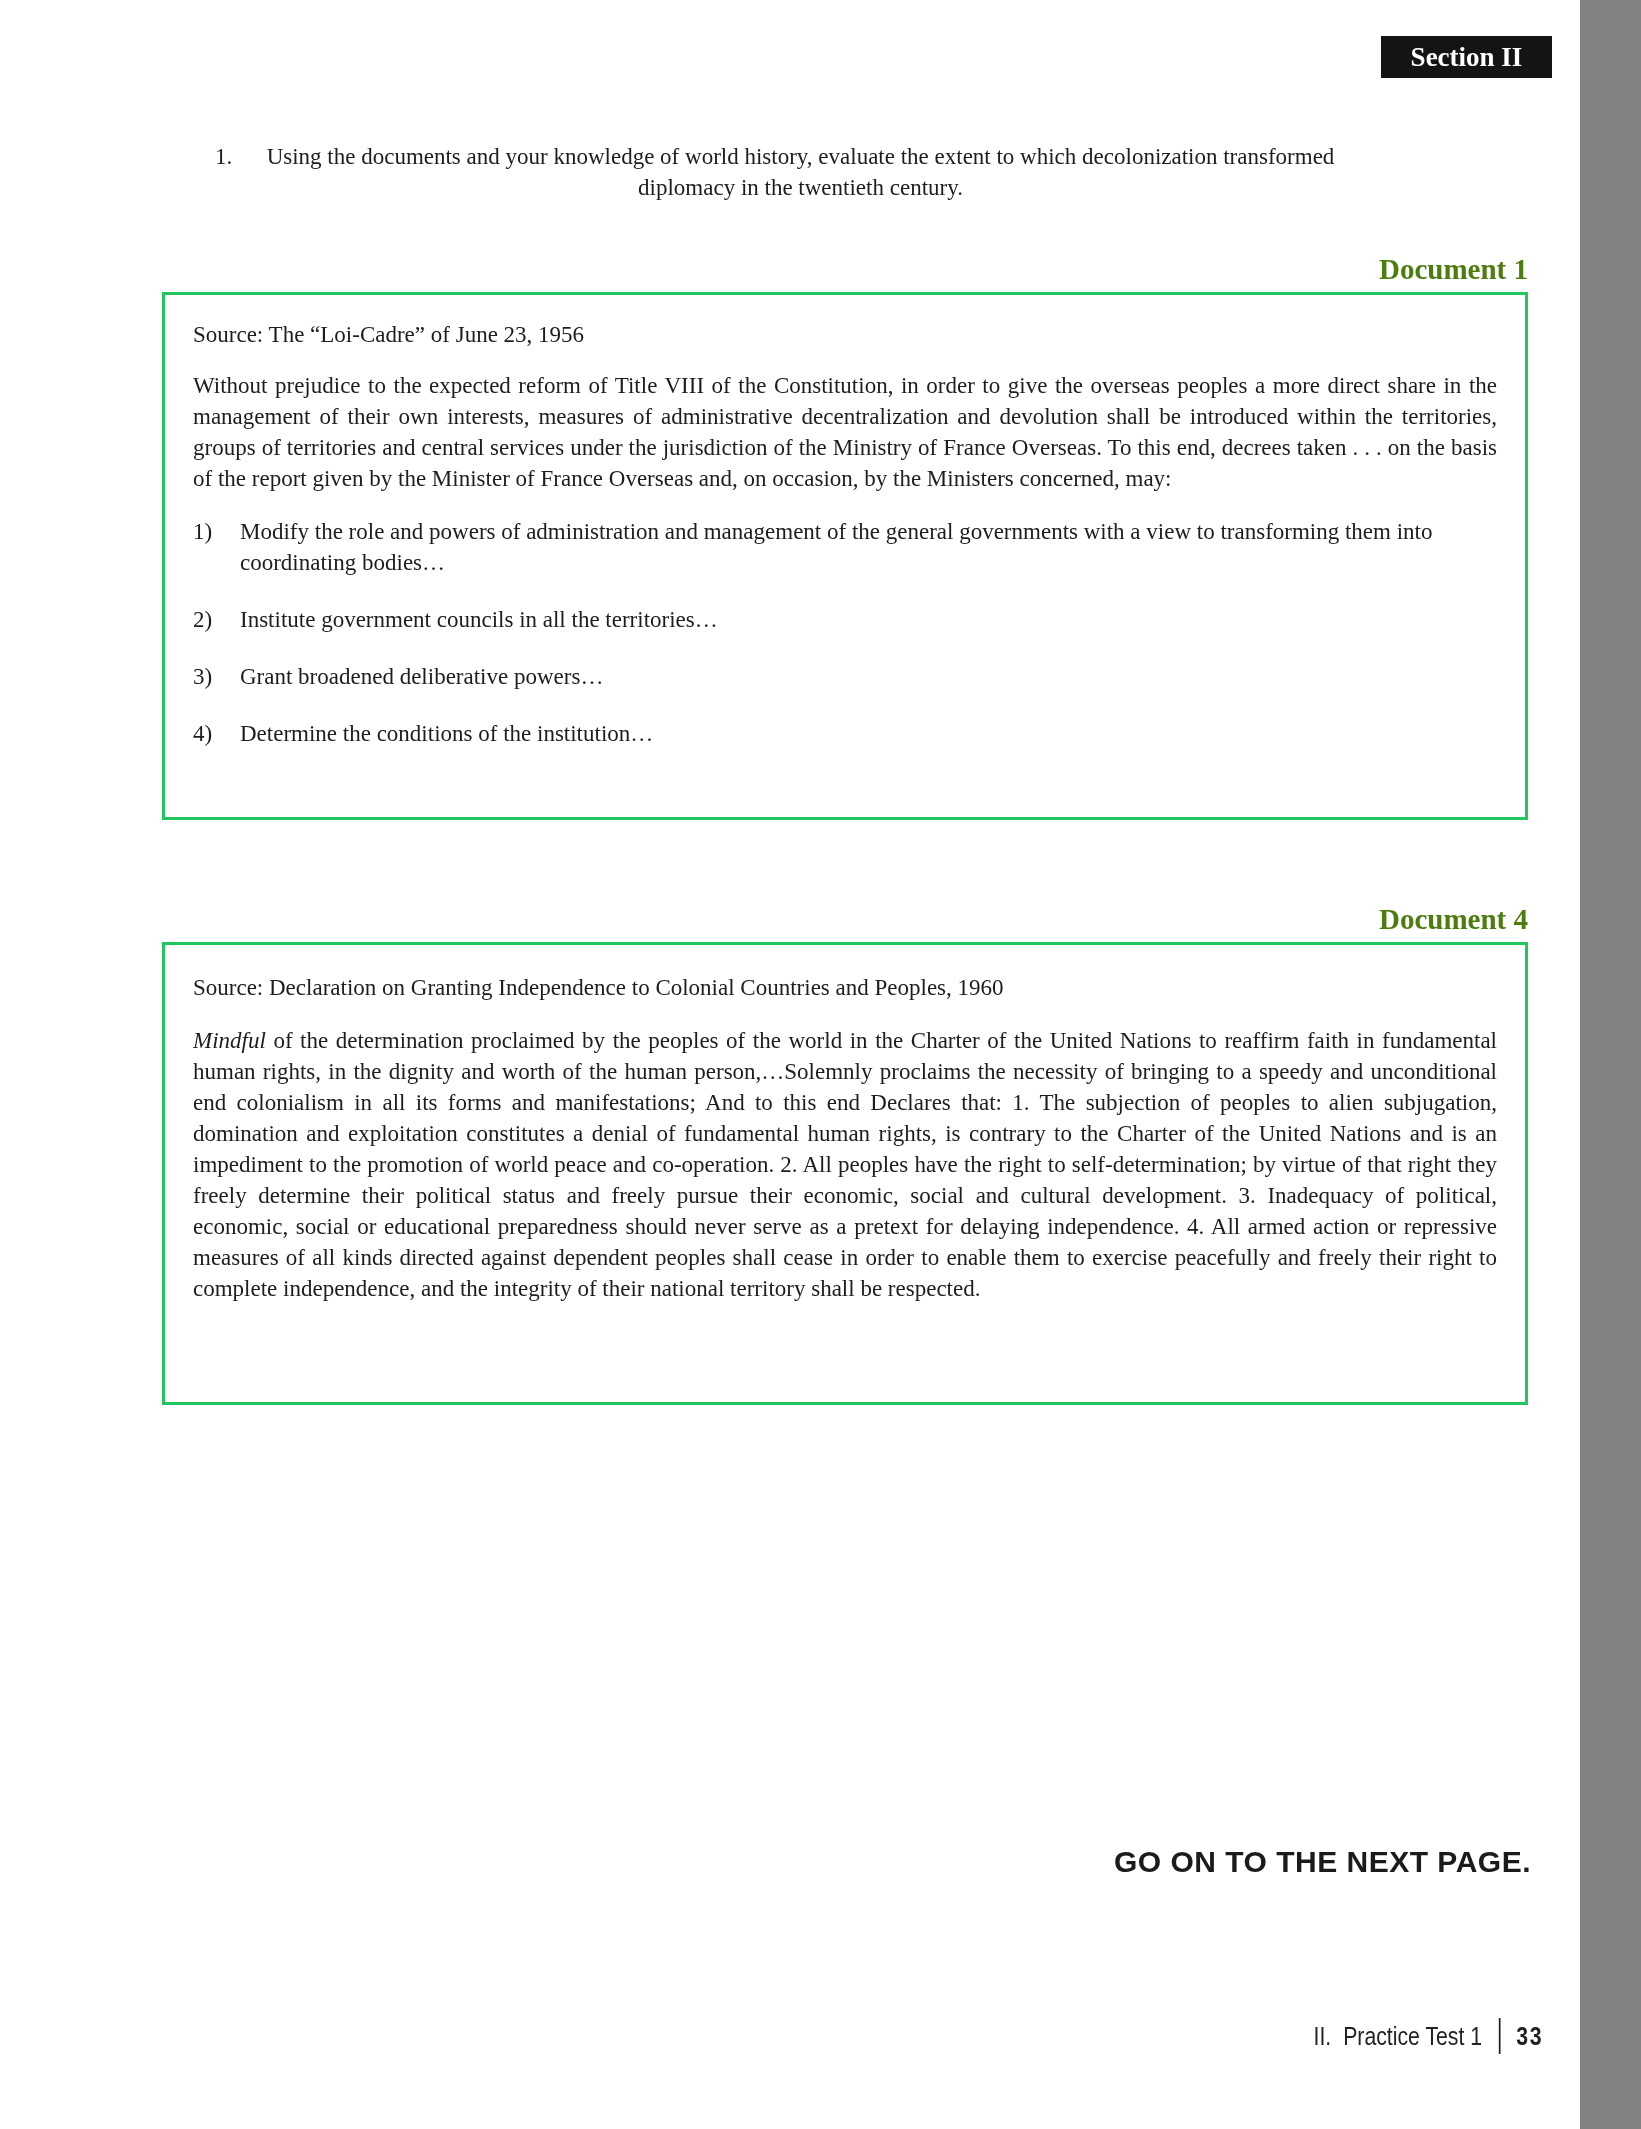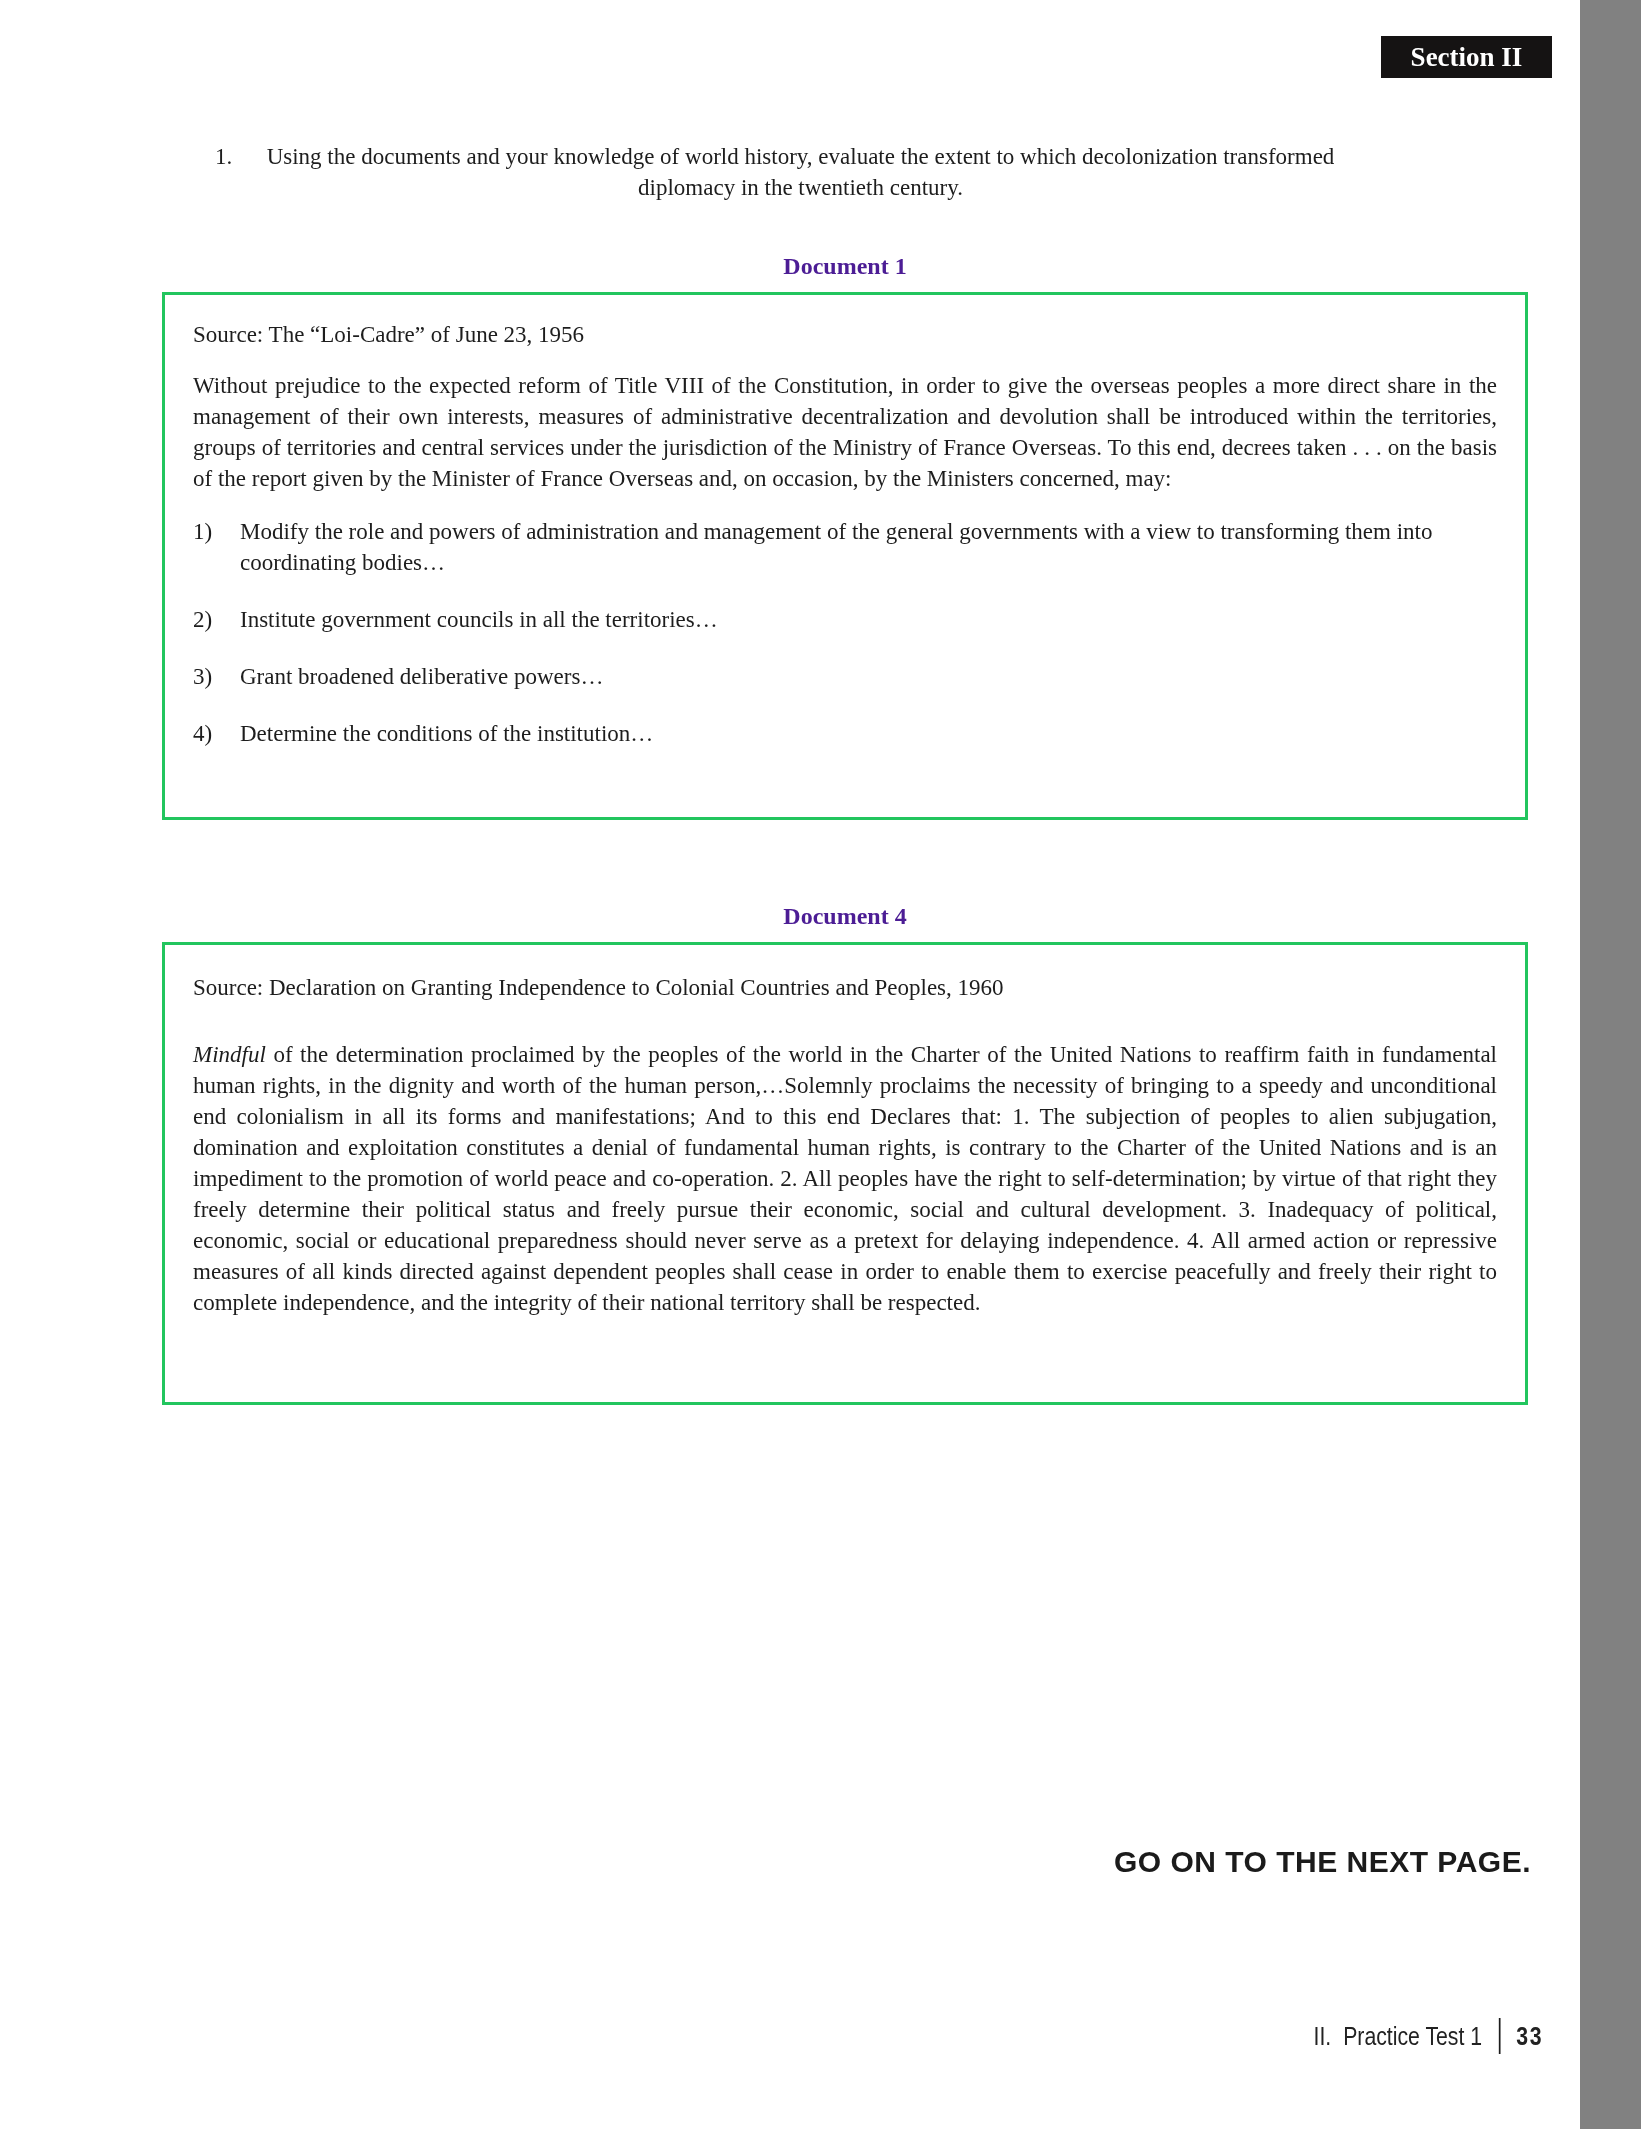--- a/index.html
+++ b/index.html
@@ -26,39 +26,39 @@
   .question {
     position: absolute; left: 215px; top: 141px;
     width: 1140px;
     font-size: 23px; line-height: 31px;
     display: flex;
   }
   .q-num { flex: none; width: 38px; }
   .q-text { flex: none; max-width: 1095px; text-align: center; }
   .doc-heading {
     position: absolute; left: 162px; width: 1366px;
-    text-align: center;
-    font-size: 24px; font-weight: bold;
+    text-align: right;
+    font-size: 29px; font-weight: bold;
     font-family: "Liberation Serif", serif;
-    color: #4c1d95;
+    color: #4d7c0f;
   }
   .doc-heading.h1 { top: 253px; }
   .doc-heading.h2 { top: 903px; }
   .doc-box {
     position: absolute; left: 162px; width: 1366px;
     border: 3px solid #22c55e;
     background: #ffffff;
     padding: 24px 28px 0 28px;
     font-size: 23px; line-height: 31px;
     overflow: hidden;
   }
   .doc-box.box1 { top: 292px; height: 528px; }
   .doc-box.box2 { top: 942px; height: 463px; padding-top: 27px; }
   .source { margin-bottom: 20px; }
-  .box2 .source { margin-bottom: 36px; }
+  .box2 .source { margin-bottom: 22px; }
   .subtitle { margin-bottom: 22px; font-style: italic; }
   .para { text-align: justify; margin-bottom: 22px; }
   .italic { font-style: italic; }
   .doc-list .list-item { display: flex; margin-bottom: 26px; }
   .item-num { flex: none; width: 47px; }
   .item-text { flex: 1; }
   .go-on {
     position: absolute; top: 1845px; right: 110px;
     font-family: "Liberation Sans", sans-serif;
     font-weight: bold; font-size: 30px;

